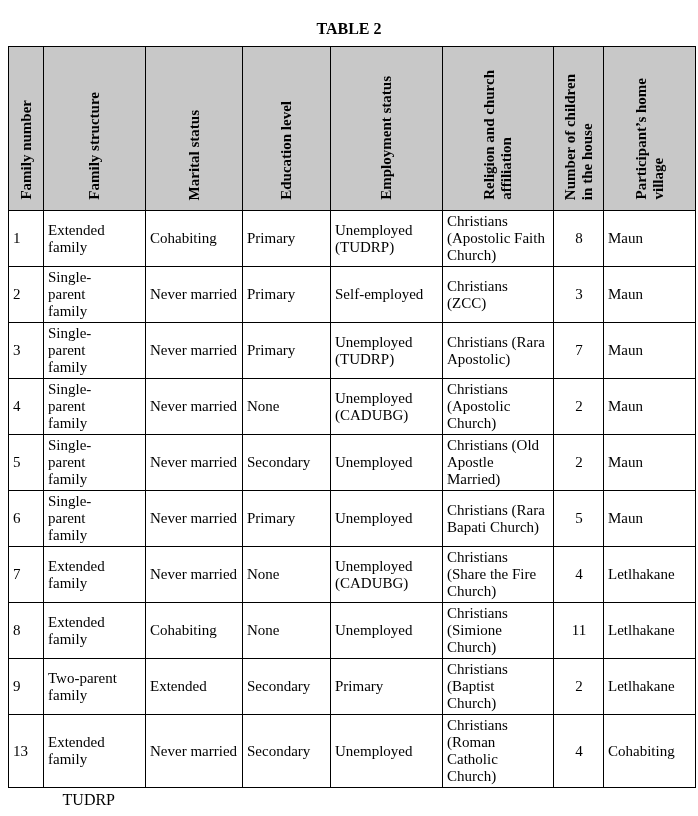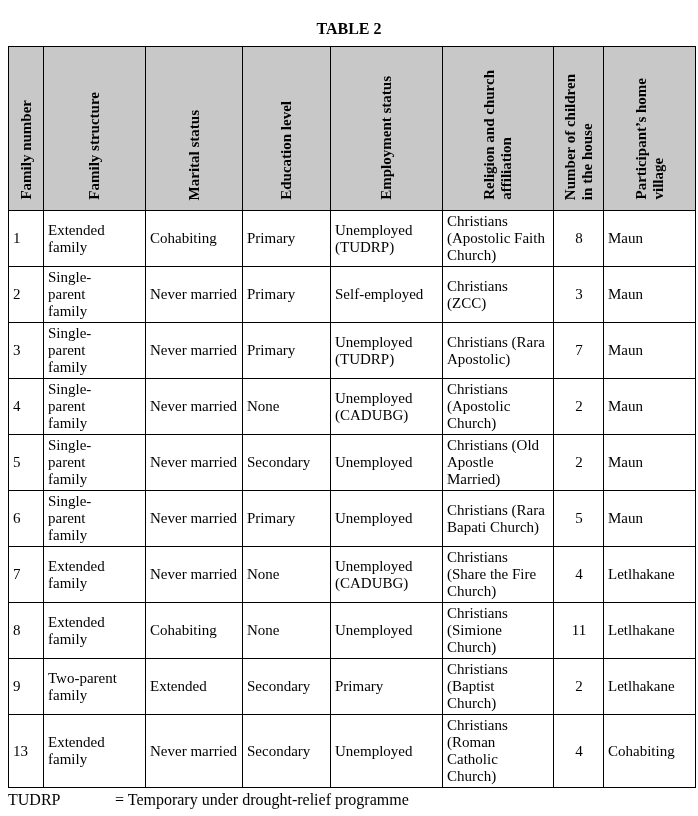--- a/index.html
+++ b/index.html
@@ -62,20 +62,21 @@
   td.religion { padding-right: 2px; }
   .footnotes {
     margin: 3px 0 0 8px;
     font-size: 16px;
     line-height: 18px;
   }
   .fn { display: flex; }
   .fn .abbr {
     width: 107px;
     flex: 0 0 107px;
+    text-align: right;
   }
   .fn .def { flex: 1; }
 </style>
 </head>
 <body>
 
 <div class="page">
 
   <div class="title-block">
     <div>TABLE 2</div>
@@ -244,18 +245,17 @@
 Church)</td>
         <td class="center">4</td>
         <td>Cohabiting</td>
       </tr>
     </tbody>
   </table>
 
   <div class="footnotes">
     <div class="fn">
       <span class="abbr">TUDRP</span>
-      <span class="def">= Temporary under drought-relief programme</span>
     </div>
 
   </div>
 
 </div>
 
 </body></html>

